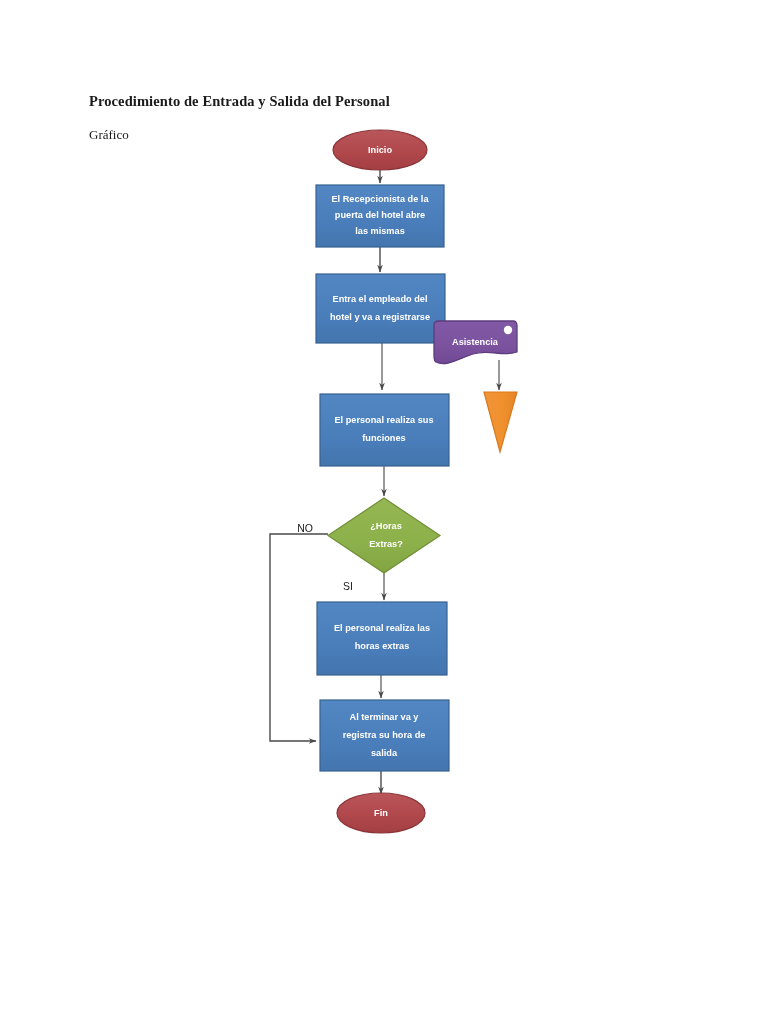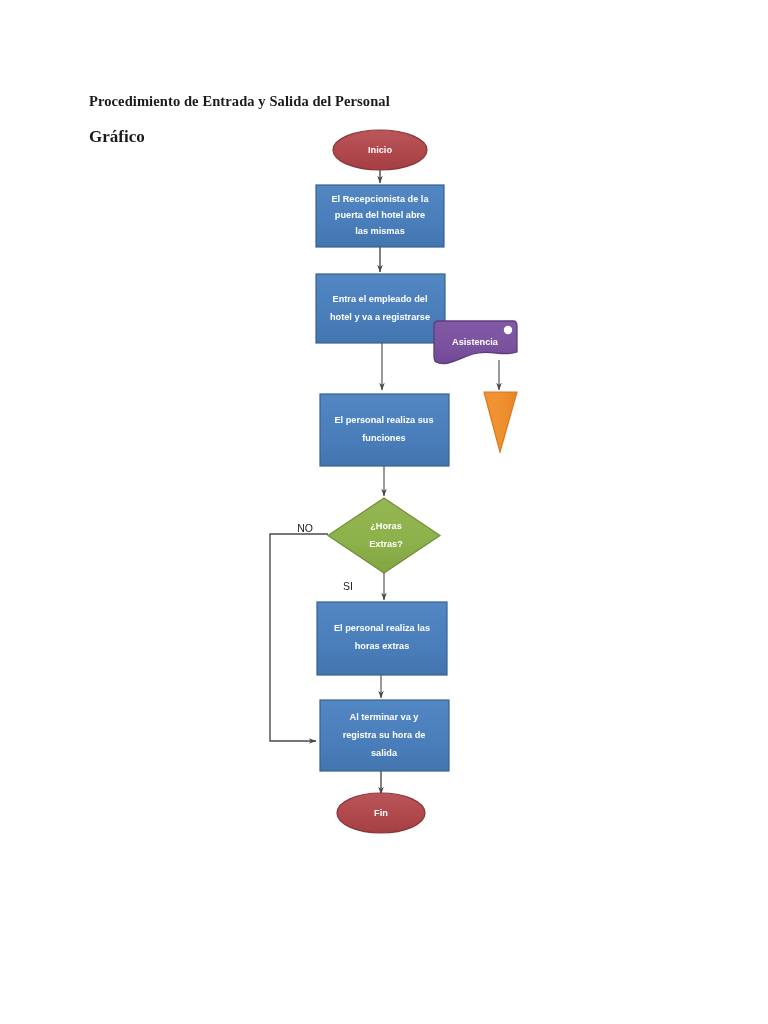--- a/index.html
+++ b/index.html
@@ -29,22 +29,22 @@
     font-size: 14.5px;
     color: #1a1a1a;
     letter-spacing: 0.1px;
     white-space: nowrap;
   }
   .doc-subtitle {
     position: absolute;
     left: 89px;
     top: 127px;
     font-family: "Liberation Serif", serif;
-    font-weight: bold;
-    font-size: 17px;
+    font-weight: normal;
+    font-size: 13px;
     color: #1a1a1a;
     white-space: nowrap;
   }
   svg.flow {
     position: absolute;
     left: 0;
     top: 0;
     width: 768px;
     height: 1024px;
   }

